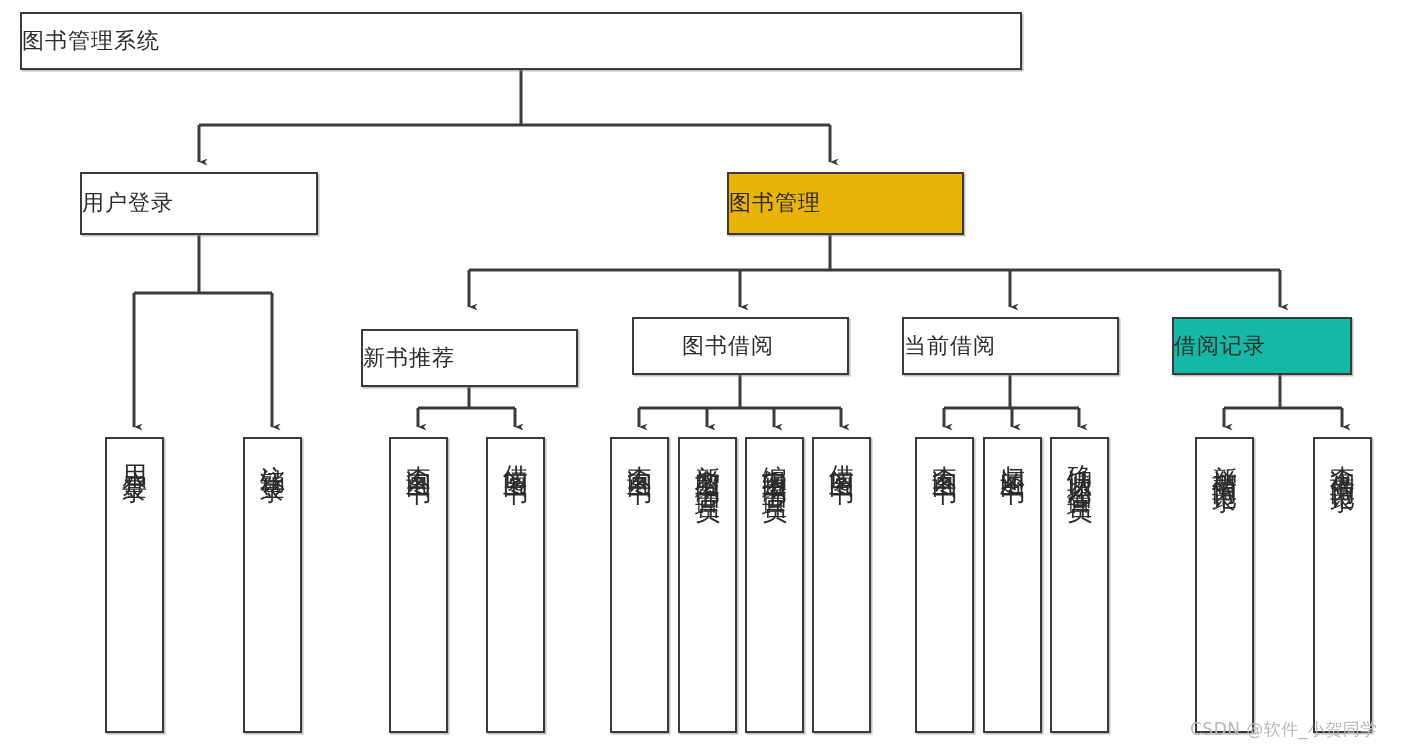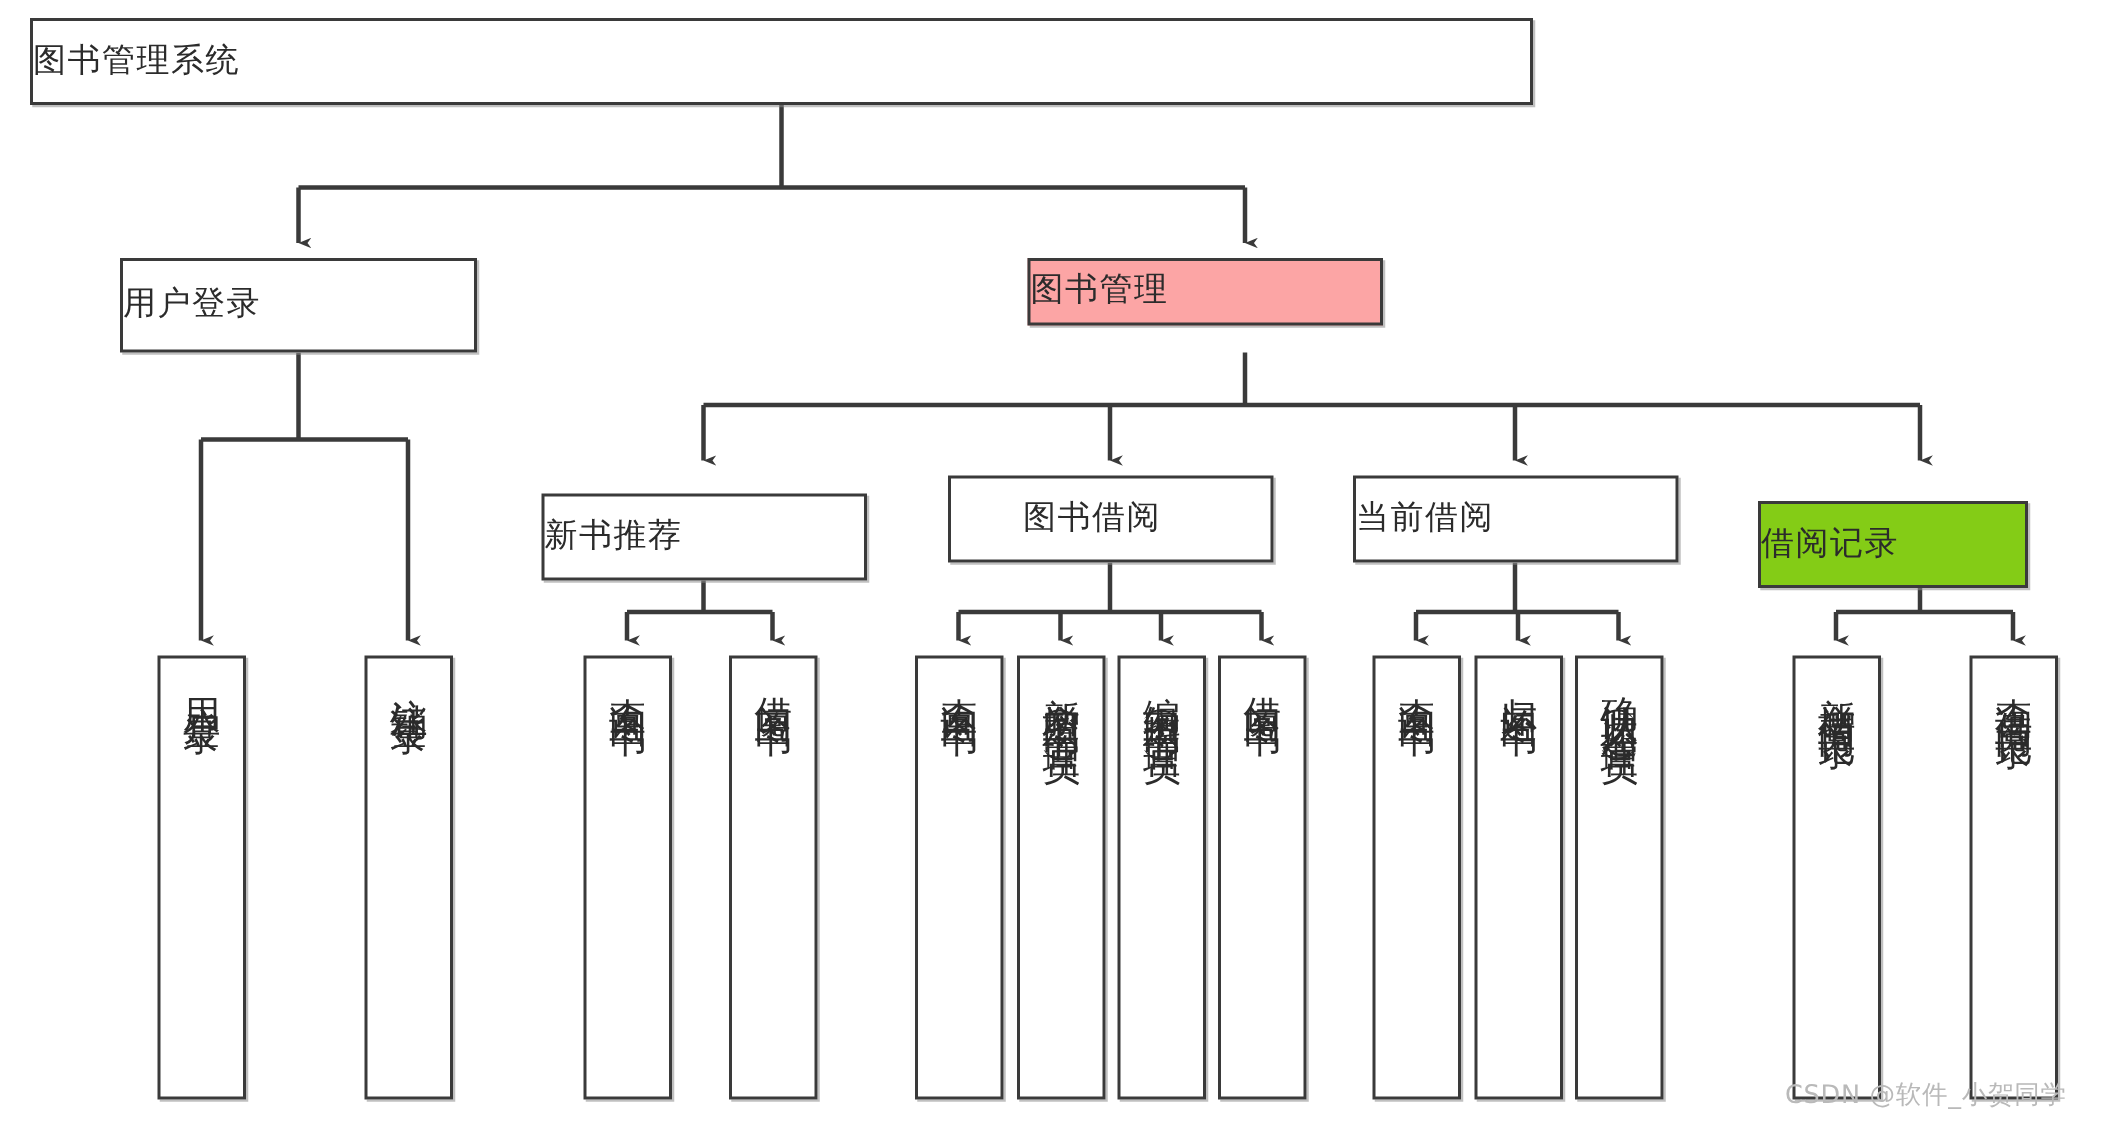--- a/index.html
+++ b/index.html
@@ -120,34 +120,34 @@
     </g>
   </svg>
 
   <div class="node-box" style="left: 20px; top: 12px; width: 1002px; height: 58px; border-color: rgb(58, 58, 58); background: rgb(255, 255, 255);">
     <span class="node-label-h" style="color: rgb(43, 43, 43);">图书管理系统</span>
   </div>
 
   <div class="node-box" style="left: 80px; top: 172px; width: 238px; height: 63px; border-color: rgb(58, 58, 58); background: rgb(255, 255, 255);">
     <span class="node-label-h" style="color: rgb(43, 43, 43);">用户登录</span>
   </div>
-  <div class="node-box" style="left: 685px; top: 172px; width: 237px; height: 45px; border-color: rgb(58, 58, 58); background: #fca5a5;">
+  <div class="node-box" style="left: 727px; top: 172px; width: 237px; height: 63px; border-color: rgb(58, 58, 58); background: #eab308;">
     <span class="node-label-h" style="color: rgb(43, 43, 43);">图书管理</span>
   </div>
 
   <div class="node-box" style="left: 361px; top: 329px; width: 217px; height: 58px; border-color: rgb(58, 58, 58); background: rgb(255, 255, 255);">
     <span class="node-label-h" style="color: rgb(43, 43, 43);">新书推荐</span>
   </div>
   <div class="node-box" style="left: 632px; top: 317px; width: 217px; height: 58px; border-color: rgb(58, 58, 58); background: rgb(255, 255, 255); padding-left: 48px;">
     <span class="node-label-h" style="color: rgb(43, 43, 43);">图书借阅</span>
   </div>
   <div class="node-box" style="left: 902px; top: 317px; width: 217px; height: 58px; border-color: rgb(58, 58, 58); background: rgb(255, 255, 255);">
     <span class="node-label-h" style="color: rgb(43, 43, 43);">当前借阅</span>
   </div>
-  <div class="node-box" style="left: 1172px; top: 317px; width: 180px; height: 58px; border-color: rgb(58, 58, 58); background: #84cc16; margin-top: 17px;">
+  <div class="node-box" style="left: 1172px; top: 317px; width: 180px; height: 58px; border-color: rgb(58, 58, 58); background: #14b8a6;">
     <span class="node-label-h" style="color: rgb(43, 43, 43);">借阅记录</span>
   </div>
 
   <div class="node-box vertical" style="left: 105px; top: 437px; width: 59px; height: 296px; border-color: rgb(58, 58, 58); background: rgb(255, 255, 255);">
     <span class="node-label-v" style="color: rgb(43, 43, 43);">用户登录</span>
   </div>
   <div class="node-box vertical" style="left: 243px; top: 437px; width: 59px; height: 296px; border-color: rgb(58, 58, 58); background: rgb(255, 255, 255);">
     <span class="node-label-v" style="color: rgb(43, 43, 43);">注销登录</span>
   </div>
   <div class="node-box vertical" style="left: 389px; top: 437px; width: 59px; height: 296px; border-color: rgb(58, 58, 58); background: rgb(255, 255, 255);">

